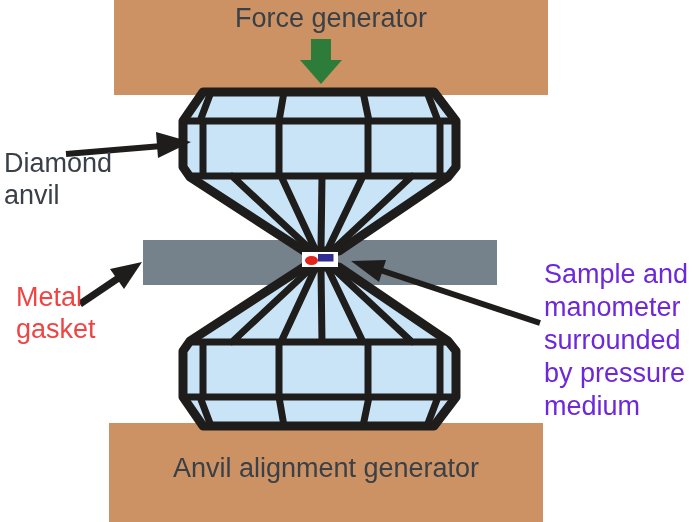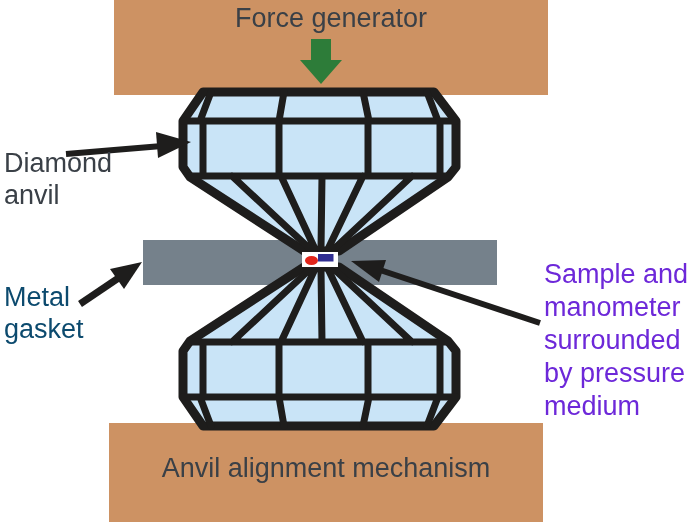--- a/index.html
+++ b/index.html
@@ -82,24 +82,24 @@
       <polygon points="351,261 386,260 379,282" fill="#1e1d1c"></polygon>
     </g>
 
   </svg>
 
   <div class="label centered" style="left: 114px; top: 2px; width: 434px; color: rgb(58, 64, 71);">Force generator</div>
 
   <div class="label" style="left: 4px; top: 103px; color: rgb(58, 64, 71); margin-top: 44px;">Diamond
 anvil</div>
 
-  <div class="label" style="left: 4px; top: 281px; color: #0c4a6e;">Metal
+  <div class="label" style="left: 16px; top: 281px; color: #ef4444;">Metal
 gasket</div>
 
   <div class="label" style="left: 544px; top: 258px; line-height: 1.22; color: #6d28d9;">Sample and
 manometer
 surrounded
 by pressure
 medium</div>
 
-  <div class="label centered" style="left: 109px; top: 452px; width: 434px; color: rgb(58, 64, 71);">Anvil alignment mechanism</div>
+  <div class="label centered" style="left: 109px; top: 452px; width: 434px; color: rgb(58, 64, 71);">Anvil alignment generator</div>
 
 </div>
 
 </body></html>

